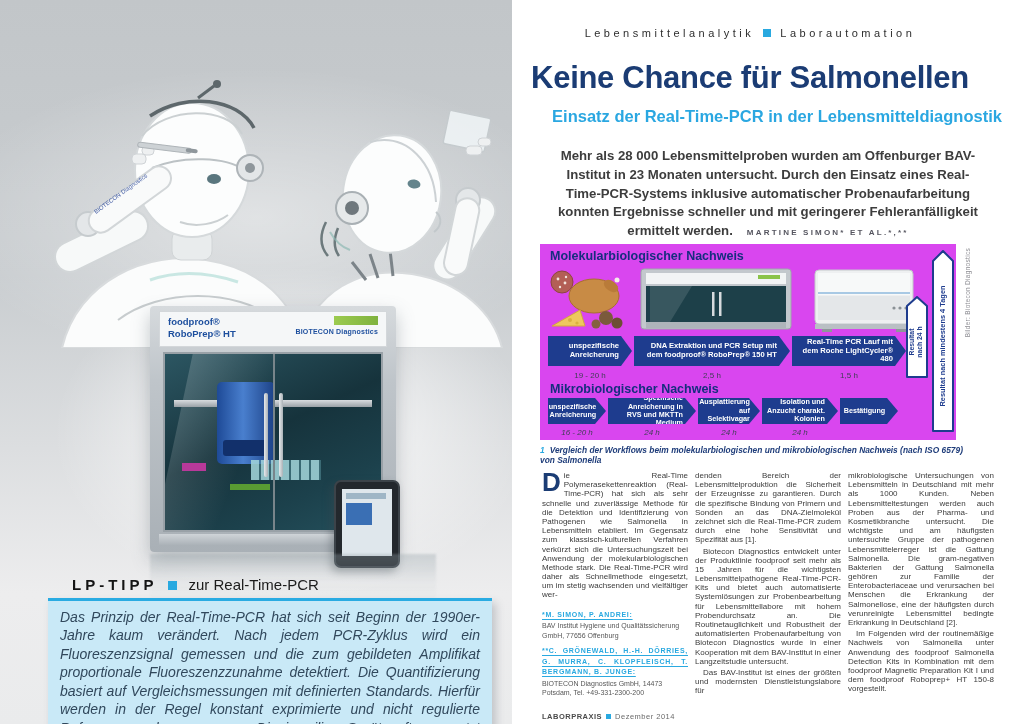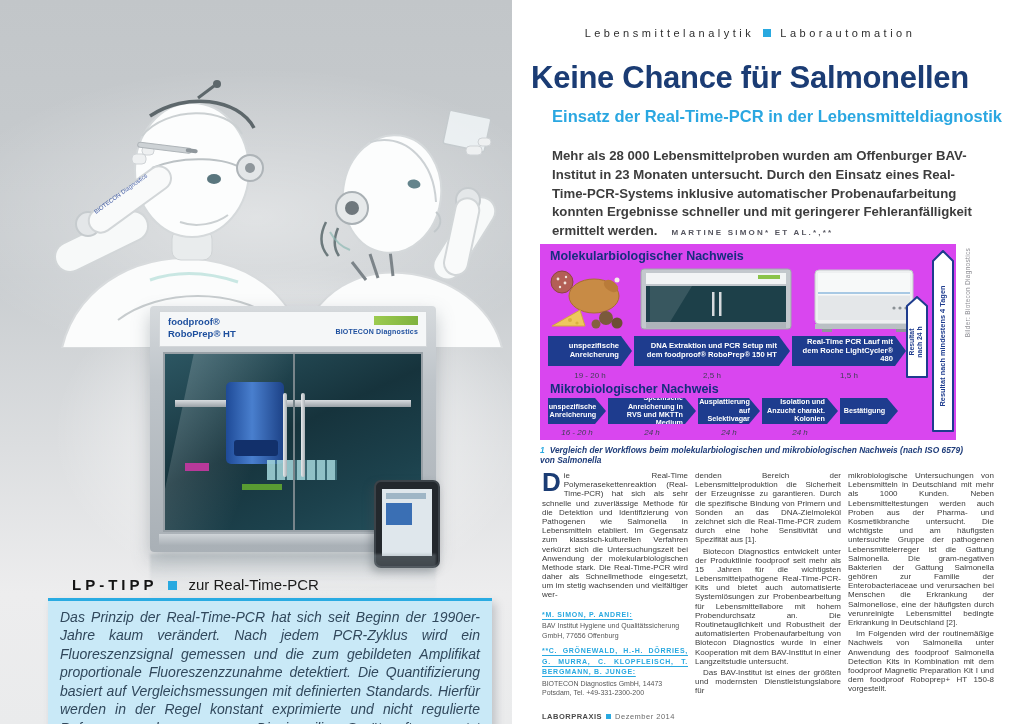--- a/index.html
+++ b/index.html
@@ -12,21 +12,21 @@
   
   .page-left{
     position:absolute;left:0;top:0;width:512px;height:724px;
     background:
       radial-gradient(ellipse 340px 240px at 57% 60%, rgba(255,255,255,.95), rgba(255,255,255,0) 70%),
       radial-gradient(ellipse 420px 200px at 50% 30%, rgba(255,255,255,.45), rgba(255,255,255,0) 75%),
       linear-gradient(180deg,#c2c6c9 0%,#c9cdd0 38%,#dcdee0 62%,#ededee 82%,#eaebec 100%);
   }
   .robots-svg{position:absolute;left:0;top:18px;width:512px;height:330px;}
   
-  .instrument{position:absolute;left:150px;top:306px;width:286px;height:246px;}
+  .instrument{position:absolute;left:150px;top:306px;width:246px;height:246px;}
   .inst-frame{position:absolute;inset:0;border-radius:4px;
     background:linear-gradient(180deg,#d6dadd 0%,#bfc5ca 30%,#a9b0b6 100%);
     box-shadow:0 8px 18px rgba(90,100,108,.35);}
   .inst-top{position:absolute;top:5px;left:9px;right:9px;height:36px;background:#f5f7f8;
     display:flex;justify-content:space-between;align-items:flex-start;padding:4px 8px;box-sizing:border-box;
     border:1px solid #d3d7da;}
   .inst-label{font-size:9.5px;font-weight:bold;color:#1d4f9e;line-height:1.25;}
   .inst-brandwrap{text-align:right;}
   .inst-badge{width:44px;height:9px;background:linear-gradient(90deg,#9ccb4f,#7fb23e);margin-left:auto;margin-bottom:3px;}
   .inst-brand{font-size:7px;font-weight:bold;color:#1d4f9e;letter-spacing:.2px;}
@@ -67,21 +67,21 @@
   .lp-text{font-style:italic;font-size:14px;line-height:1.32;color:#31485c;text-align:justify;}
   
   .page-right{position:absolute;left:512px;top:12px;width:476px;height:724px;background:#fff;}
   .cat-header{position:absolute;top:15px;left:0;width:100%;text-align:center;
     font-size:11px;letter-spacing:3.5px;color:#2e2e2e;font-weight:500;}
   .cat-sq{width:8px;height:8px;margin:0 9px 2px 9px;}
   .art-title{position:absolute;top:48px;left:0;width:100%;text-align:center;
     font-size:31px;font-weight:800;color:#1b3c74;letter-spacing:-.3px;}
   .art-subtitle{position:absolute;top:95px;left:0;width:100%;text-align:center;
     font-size:16.5px;font-weight:bold;color:#2aa7e1;padding-left:27px;}
-  .art-intro{position:absolute;top:122px;left:40px;width:432px;text-align:left;
+  .art-intro{position:absolute;top:122px;left:40px;width:432px;text-align:center;
     font-size:13.2px;font-weight:600;color:#3d3d3d;line-height:1.42;}
   .byline{font-size:8px;font-weight:bold;letter-spacing:2.2px;color:#55555f;padding-left:14px;white-space:nowrap;}
   
   .diagram{position:absolute;left:28px;top:232px;width:416px;height:196px;background:#d946ef;}
   .diag-h{position:absolute;left:10px;font-size:12.5px;font-weight:800;color:#162e7e;}
   .diag-h1{top:5px;} .diag-h2{top:138px;}
   .img-row{position:absolute;left:8px;top:24px;height:64px;}
   .steps-row{position:absolute;display:flex;gap:2px;left:8px;}
   .row1{top:92px;} .row2{top:154px;}
   .step-arrow{background:#1e3c8e;color:#fff;font-weight:bold;display:flex;align-items:center;justify-content:center;

